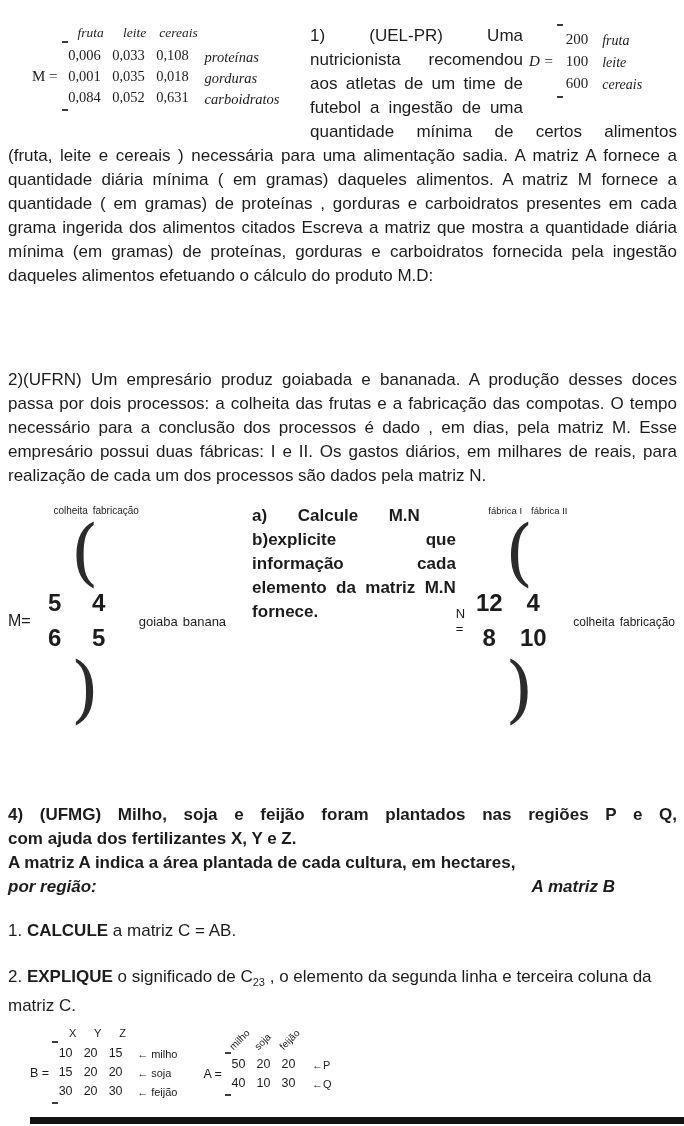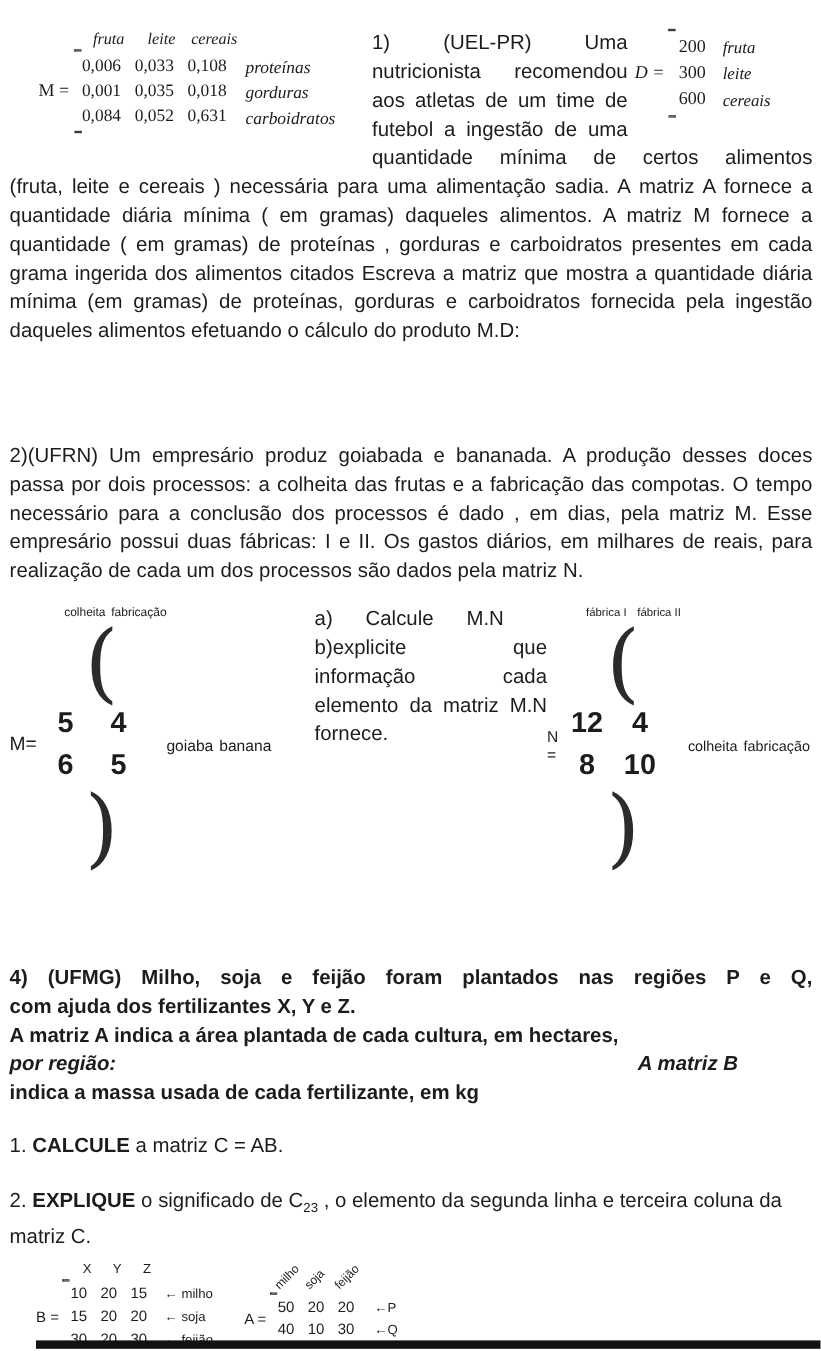--- a/index.html
+++ b/index.html
@@ -37,21 +37,21 @@
   
   .md .mx-eq{font-size:15px;margin-right:3px;}
   .d-grid{display:flex;flex-direction:column;gap:4px;font-size:15px;line-height:18px;
           padding:4px 9px;}
   .d-rlabels{display:flex;flex-direction:column;gap:4px;margin-left:5px;padding-top:4px;
              font-size:14px;line-height:18px;}
 
   
   .p2{margin-top:80px;}
   .p2-row{display:flex;align-items:flex-start;margin-top:16px;}
-  .p2-mid{width:246px;margin-left:36px;font-size:17px;line-height:24px;text-align:justify;}
+  .p2-mid{width:246px;margin-left:26px;font-size:17px;line-height:24px;text-align:justify;font-weight:bold;}
   .p2-spacer{display:inline-block;width:36px;}
   .mxn{margin-left:auto;margin-right:2px;}
   .paren{font-family:"DejaVu Serif",serif;font-size:72px;line-height:68px;color:#2b2b2b;
          align-self:center;font-weight:normal;}
   .m2 .mx-eq{font-size:16px;margin-top:14px;margin-right:2px;}
   .mxn .mx-eq{font-size:13px;margin-top:14px;margin-right:2px;}
   .m2-headers{display:grid;grid-template-columns:repeat(2,44px);text-align:center;
               font-size:10px;line-height:14px;padding-left:16px;white-space:nowrap;}
   .n-headers{font-size:9.5px;}
   .m2-grid{display:grid;grid-template-columns:repeat(2,44px);text-align:center;
@@ -131,21 +131,21 @@
         </div>
       </div>
 
       <div class="float-d">
         <div class="mx md">
           <span class="mx-eq serif-i">D =</span>
           <div class="mx-brk">
             <span class="sqb sqb-l"></span>
             <div class="d-grid serif">
               <span>200</span>
-              <span>300</span>
+              <span>100</span>
               <span>600</span>
             </div>
             <span class="sqb sqb-r"></span>
           </div>
           <div class="d-rlabels serif-i">
             <span>fruta</span>
             <span>leite</span>
             <span>cereais</span>
           </div>
         </div>
@@ -213,21 +213,20 @@
     </div>
 
     <div class="p4 txt">
       <p class="jl">4) (UFMG) Milho, soja e feijão foram plantados nas regiões P e Q,</p>
       <p>com ajuda dos fertilizantes X, Y e Z.</p>
       <p>A matriz A indica a área plantada de cada cultura, em hectares,</p>
       <div class="p4-split">
         <span>por região:</span>
         <span class="mbnote">A matriz B</span>
       </div>
-      <p>indica a massa usada de cada fertilizante, em kg</p>
     </div>
 
     <p class="item">
       <span>1. </span><span class="verb">CALCULE</span><span> a matriz C = AB.</span>
     </p>
     <p class="item item2">
       <span>2. </span><span class="verb">EXPLIQUE</span><span> o significado de C</span><sub>23</sub><span> , o elemento da segunda linha e terceira coluna da matriz C.</span>
     </p>
 
     <div class="bottom-row">

